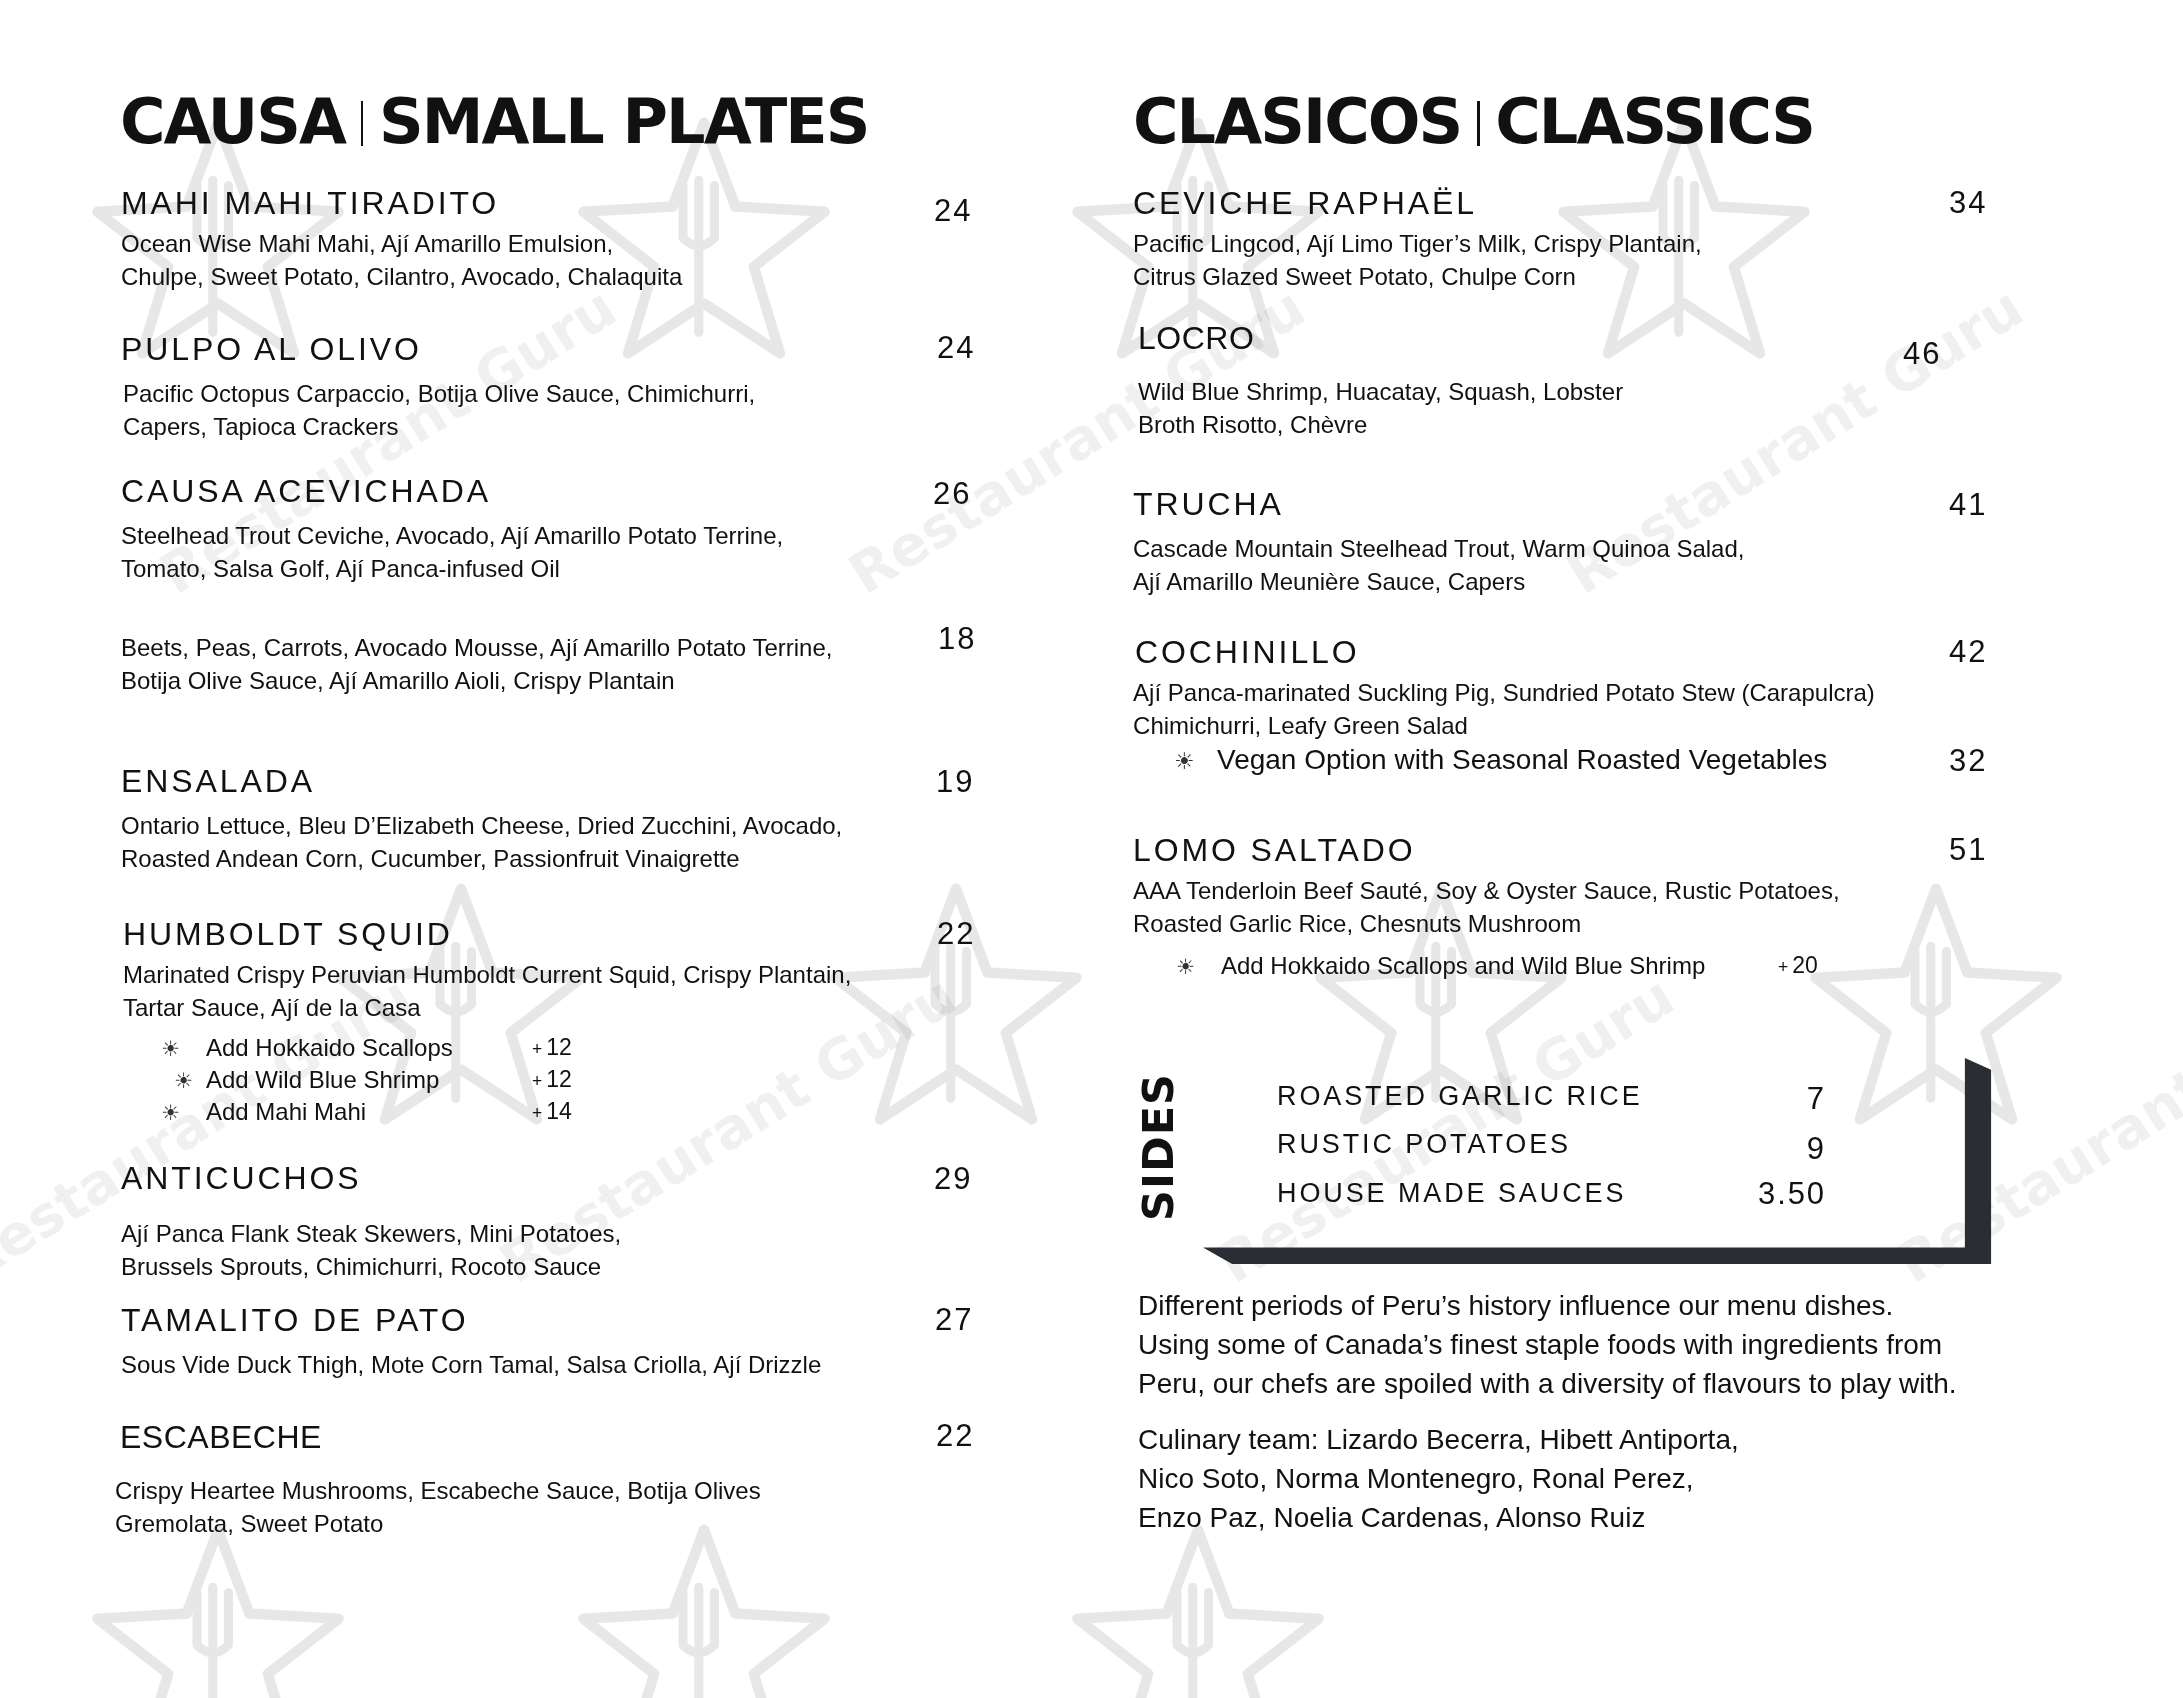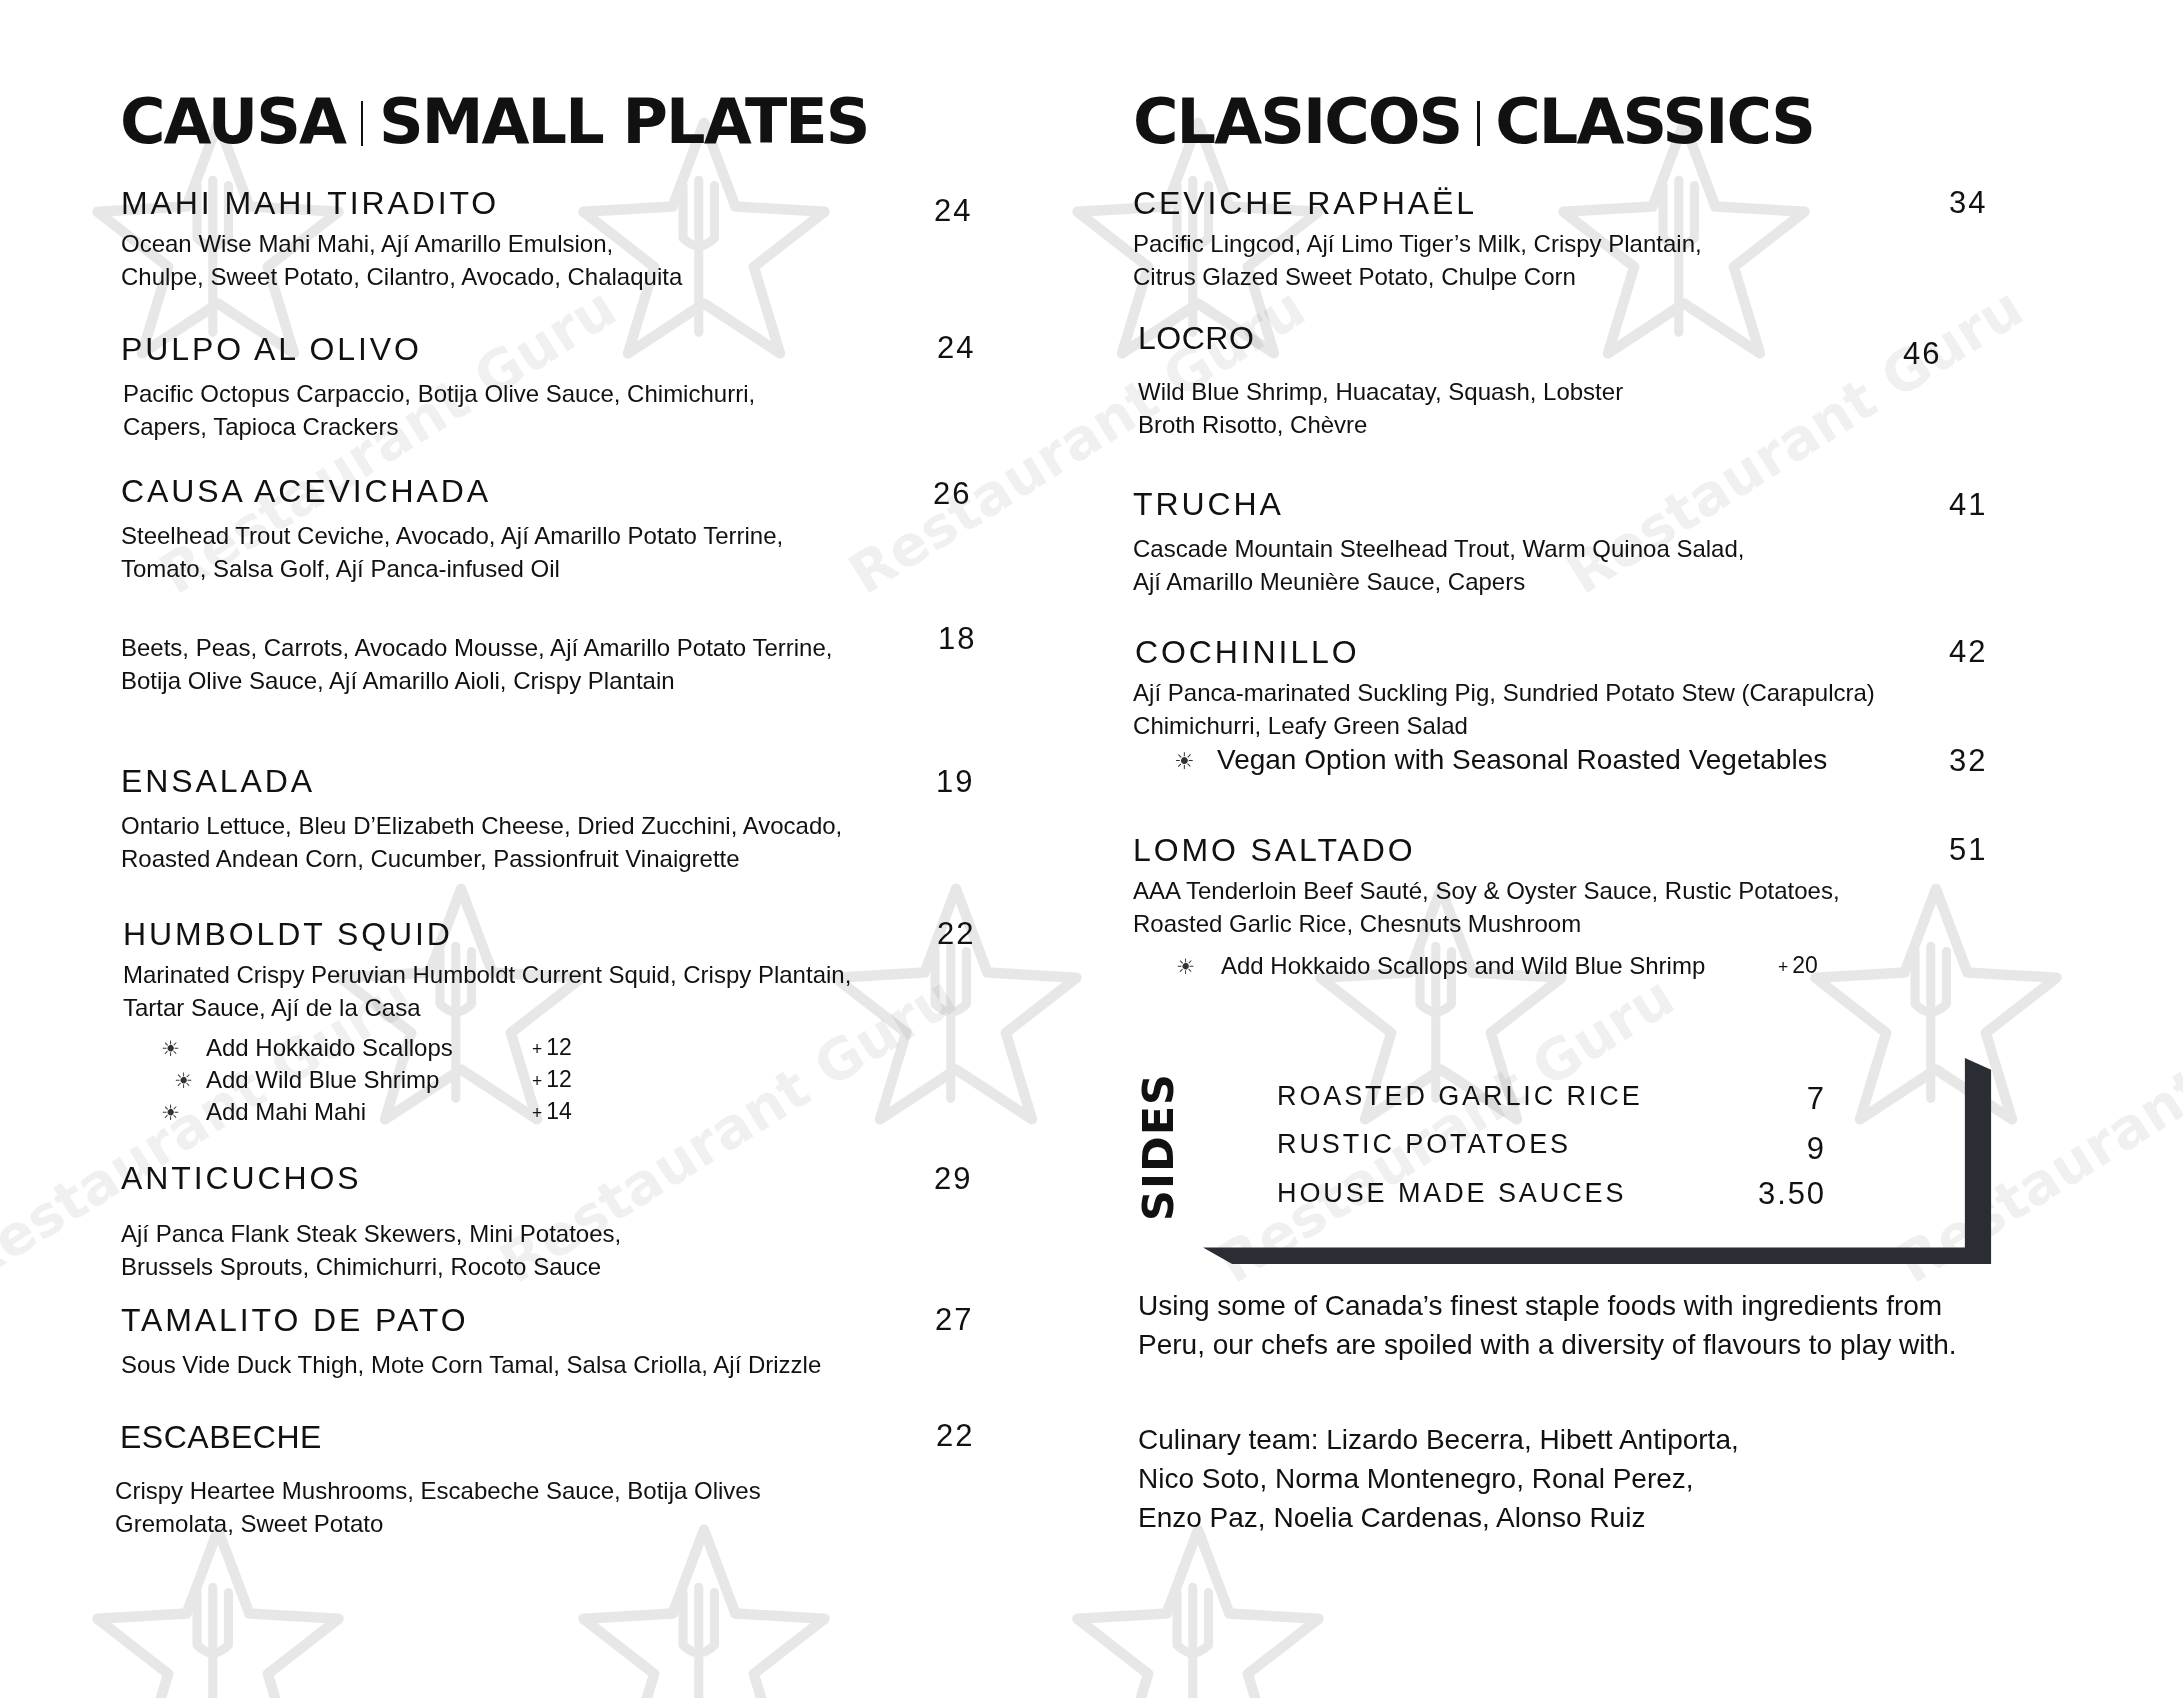--- a/index.html
+++ b/index.html
@@ -291,20 +291,21 @@
 <div class="side-row" style="left:1277px; top:1083px;">ROASTED GARLIC RICE</div>
 <div class="side-price" style="left:1710px; top:1083px;">7</div>
 
 <div class="side-row" style="left:1277px; top:1131px;">RUSTIC POTATOES</div>
 <div class="side-price" style="left:1710px; top:1133px;">9</div>
 
 <div class="side-row" style="left:1277px; top:1180px;">HOUSE MADE SAUCES</div>
 <div class="side-price" style="left:1710px; top:1178px;">3.50</div>
 
 <div class="blurb" style="left:1138px; top:1286px;">
+  <div>Different periods of Peru’s history influence our menu dishes.</div>
   <div>Using some of Canada’s finest staple foods with ingredients from</div>
   <div>Peru, our chefs are spoiled with a diversity of flavours to play with.</div>
 </div>
 <div class="blurb" style="left:1138px; top:1420px;">
   <div>Culinary team: Lizardo Becerra, Hibett Antiporta,</div>
   <div>Nico Soto, Norma Montenegro, Ronal Perez,</div>
   <div>Enzo Paz, Noelia Cardenas, Alonso Ruiz</div>
 </div>
 
 

